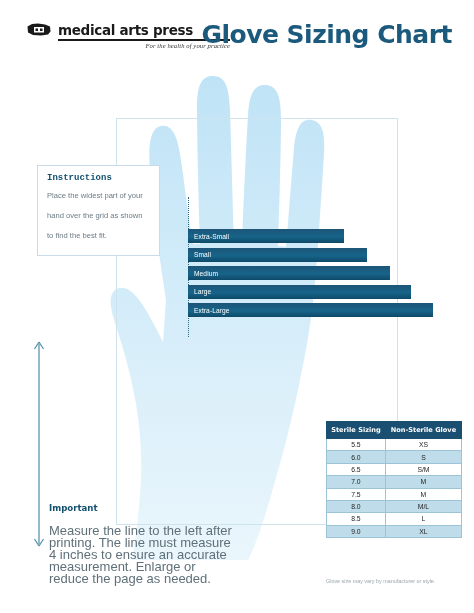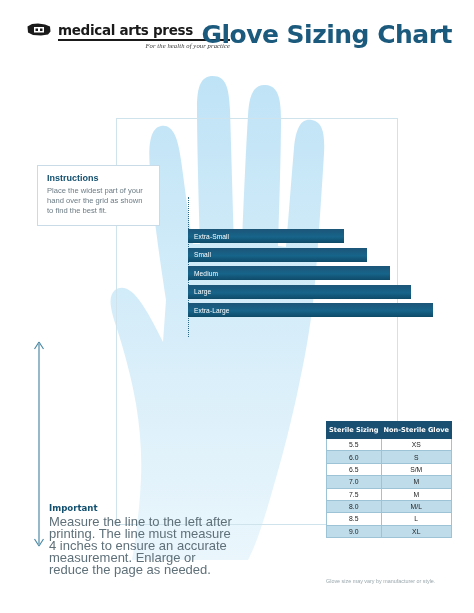--- a/index.html
+++ b/index.html
@@ -81,29 +81,29 @@
   
   #instructions {
     position: absolute;
     left: 37px; top: 165px;
     width: 123px;
     padding: 7px 9px 9px 9px;
     background: #ffffff;
     border: 1px solid #c8dbe6;
   }
   #instructions-title {
-    font-family: Liberation Sans, sans-serif;
+    font-family: Liberation Mono, monospace;
     font-weight: bold;
     font-size: 9px;
     color: #13506f;
     margin-bottom: 3px;
   }
   #instructions-body {
     font-size: 7.6px;
-    line-height: 10px;
+    line-height: 20px;
     color: #6b7b84;
   }
 
   
   #bars { position: absolute; left: 188px; top: 229px; width: 260px; }
   .bar {
     position: relative;
     height: 14px;
     margin-bottom: 4.5px;
     background: linear-gradient(to bottom, #1c5578 0%, #17648a 55%, #0e4a68 100%);
@@ -125,33 +125,33 @@
   #important {
     position: absolute;
     left: 49px; top: 503px;
     width: 185px;
   }
   #important-title {
     font-family: "DejaVu Sans", sans-serif;
     font-weight: bold;
     font-size: 8.6px;
     color: #13506f;
-    margin-bottom: 3px;
+    margin-bottom: 12px;
   }
   #important-body {
     font-size: 13px;
     line-height: 12px;
     color: #5f7079;
   }
 
   
   #sizing-table {
     position: absolute;
     left: 326px; top: 421px;
-    width: 126px;
+    width: 136px;
     border-collapse: collapse;
     border: 1px solid #8fb9cd;
   }
   #sizing-table th {
     background: #1b4f72;
     color: #ffffff;
     font-family: "DejaVu Sans", sans-serif;
     font-weight: bold;
     font-size: 6.6px;
     line-height: 8px;

